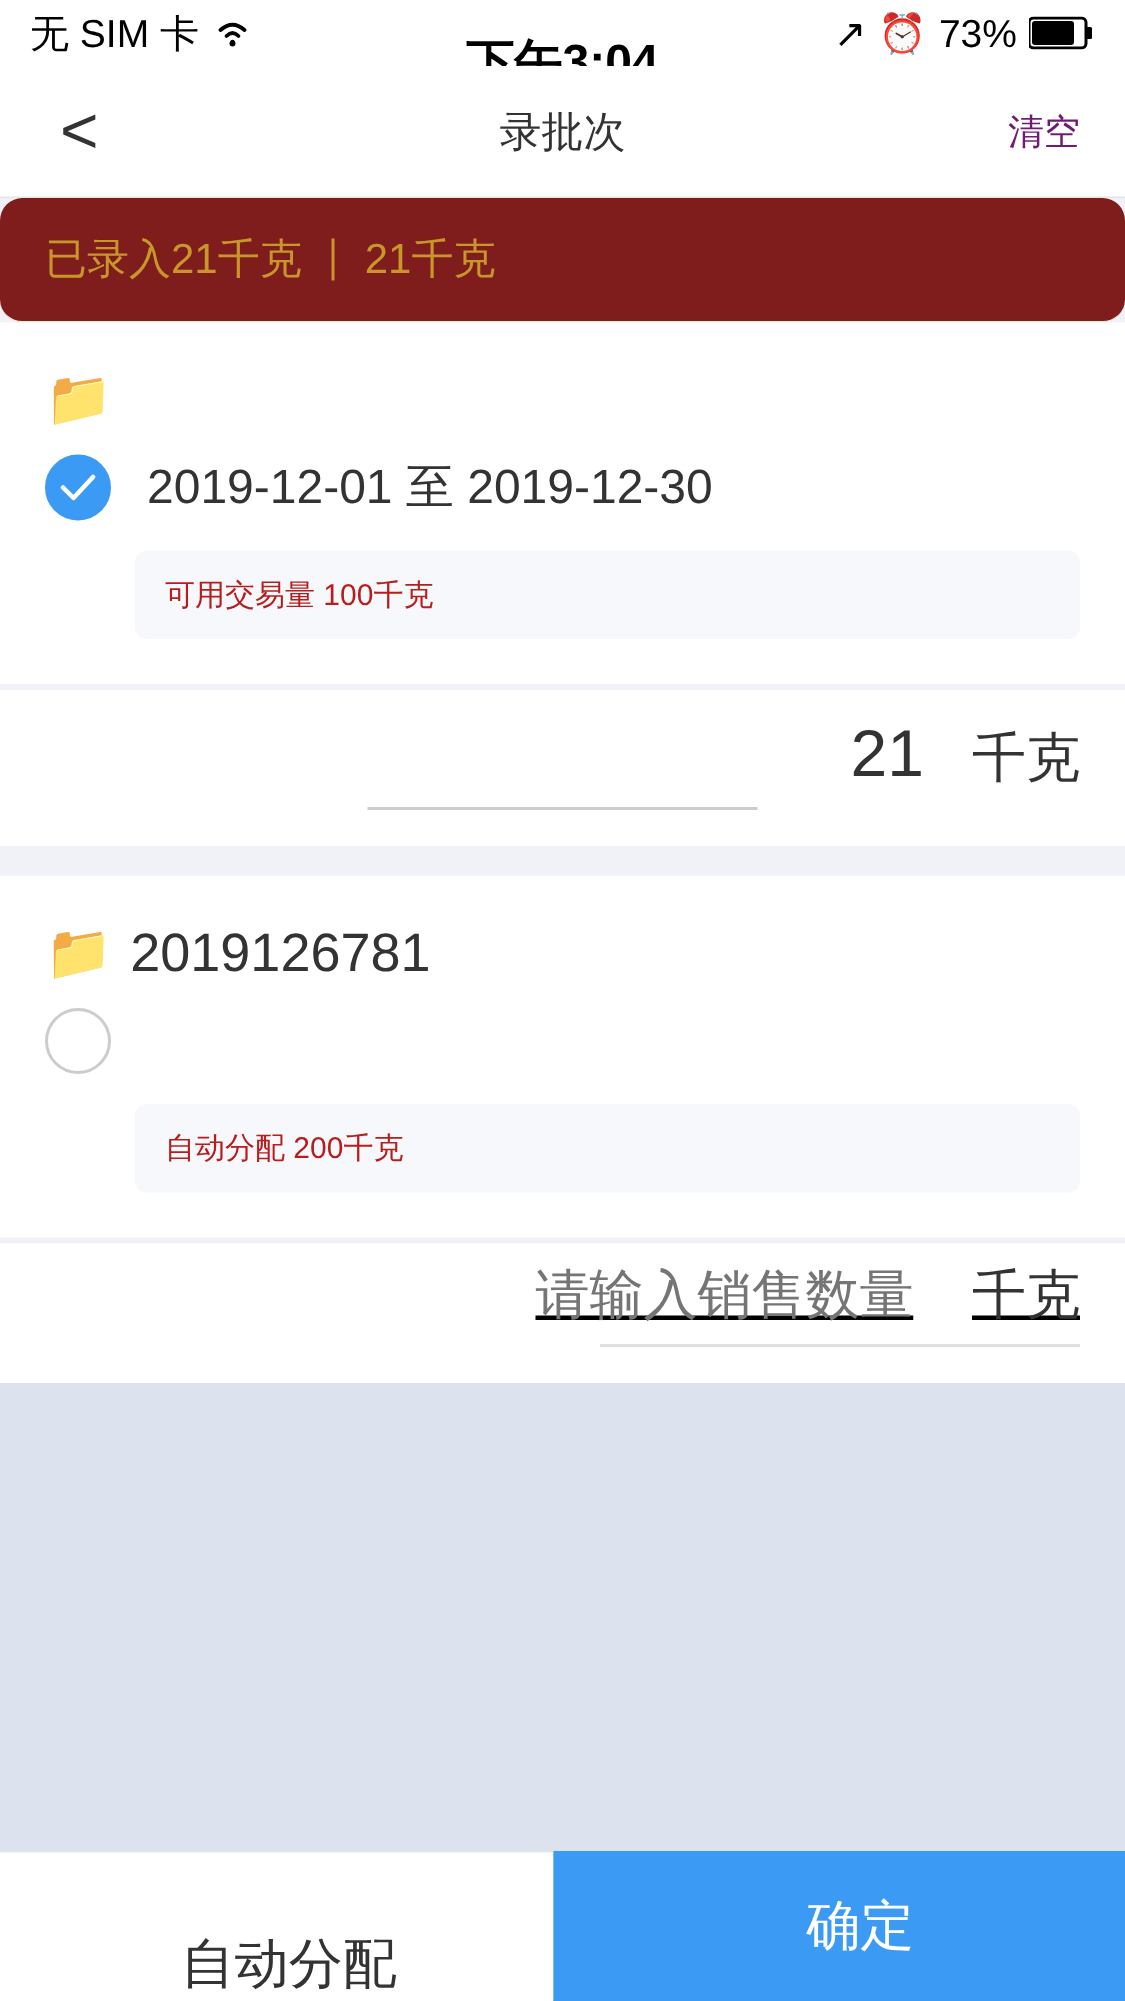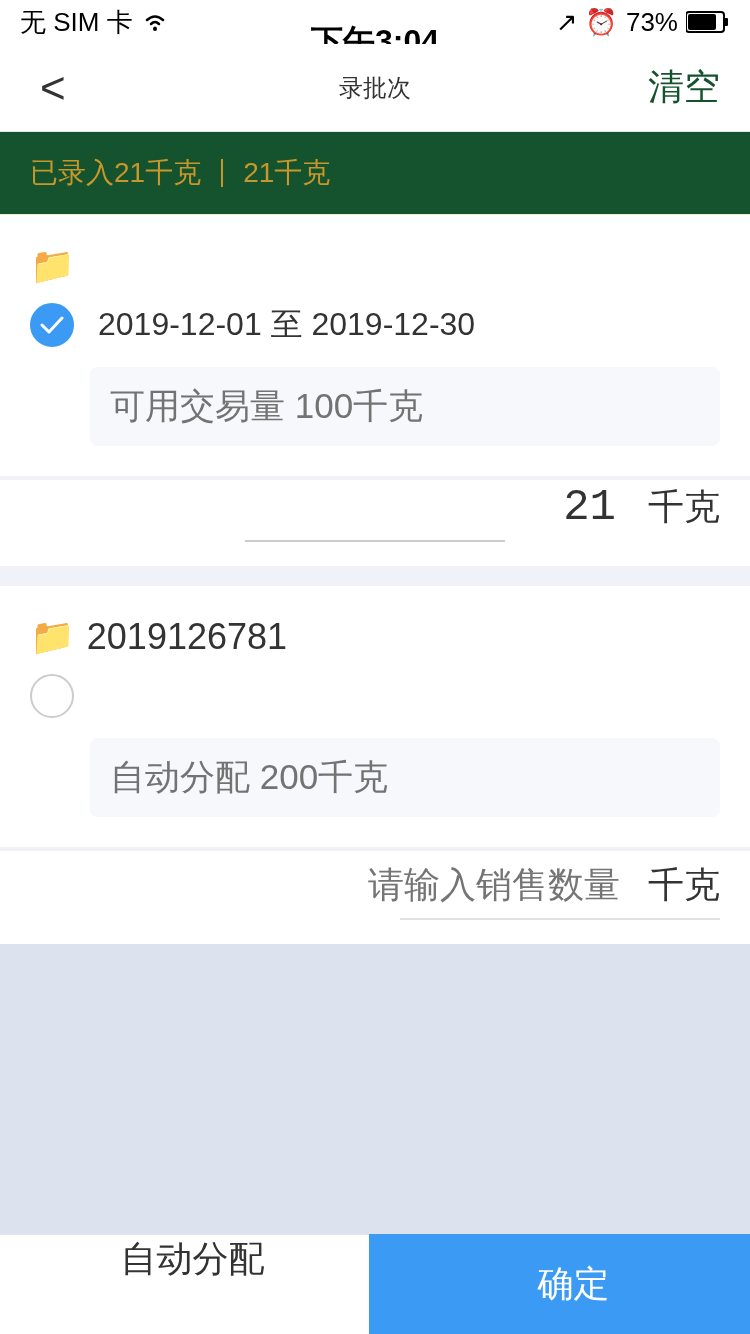--- a/index.html
+++ b/index.html
@@ -62,39 +62,40 @@
     .nav-back {
       font-size: 44px;
       color: #333;
       cursor: pointer;
       padding: 10px;
     }
     .nav-title {
       position: absolute;
       left: 50%;
       transform: translateX(-50%);
+      font-size: 28px;
+      font-weight: 500;
+      color: #333;
+    }
+    .nav-clear {
       font-size: 24px;
-      font-weight: 500;
-      color: #333;
-    }
-    .nav-clear {
-      font-size: 36px;
-      color: #14532d;
+      color: #701a75;
       cursor: pointer;
       text-align: center;
     }
 
     
     .info-banner {
-      background: #14532d;
+      background: #7f1d1d;
       padding: 22px 30px;
       display: flex;
       align-items: center;
       gap: 20px;
       border-bottom: 1px solid #f0e8d0;
+      border-radius: 15px;
     }
     .info-item {
       font-size: 28px;
       color: #c8962a;
     }
     .info-divider {
       width: 2px;
       height: 28px;
       background: #c8962a;
     }
@@ -144,22 +145,22 @@
       font-size: 28px;
     }
     .batch-date {
       font-size: 32px;
       color: #333;
     }
     .batch-availability {
       background: #f7f8fb;
       border-radius: 8px;
       padding: 16px 20px;
-      font-size: 35px;
-      color: #737373;
+      font-size: 20px;
+      color: #b91c1c;
       margin-left: 60px;
     }
     .quantity-value {
       font-size: 44px;
       color: #333;
       font-weight: 400;
     }
     .quantity-unit {
       font-size: 36px;
       color: #333;
@@ -206,21 +207,21 @@
       height: 100px;
       display: flex;
       position: fixed;
       bottom: 0;
       left: 0;
     }
     .footer-auto {
       flex: 1;
       background: #fff;
       display: flex;
-      align-items: flex-start;
+      align-items: flex-end;
       justify-content: center;
       font-size: 36px;
       color: #333;
       border-top: 1px solid #e5e5e5;
       cursor: pointer;
       padding-left: 16px;
     }
     .footer-confirm {
       flex: 1;
       background: #3b9af3;
@@ -291,21 +292,21 @@
       <div class="radio-circle checked">
         <svg width="24" height="18" viewBox="0 0 24 18">
             <path d="M2 9 L9 16 L22 2" stroke="#fff" stroke-width="3" fill="none" stroke-linecap="round" stroke-linejoin="round"></path>
           </svg>
       </div>
       <span class="batch-date">2019-12-01 至 2019-12-30</span>
     </div>
     <div class="batch-availability">可用交易量 100千克</div>
   </div>
 
-  <div style="background:#fff; padding: 2px 30px 0 30px; font-family: Liberation Mono, monospace;">
+  <div style="background:#fff; padding: 18px 30px 0 30px;">
     <div style="display:flex; justify-content:flex-end; align-items:baseline; gap:16px; padding-bottom:8px;">
       <span class="quantity-value">21</span>
       <span class="quantity-unit">千克</span>
     </div>
     <div style="display:flex; justify-content:center; padding-bottom:24px;">
       <div class="quantity-divider"></div>
     </div>
   </div>
 
   <div class="section-gap"></div>
@@ -315,21 +316,21 @@
       <span class="batch-icon">📁</span>
       <span class="batch-id">2019126781</span>
     </div>
     <div class="batch-date-row">
       <div class="radio-circle"></div>
     </div>
     <div class="batch-availability">自动分配 200千克</div>
   </div>
 
   <div style="background:#fff; padding: 10px 30px 0 30px;">
-    <div style="display:flex; justify-content:flex-end; align-items:baseline; gap:16px; padding-bottom:8px;">
+    <div style="display:flex; justify-content:flex-end; align-items:baseline; gap:27px; padding-bottom:8px;text-decoration:underline;">
       <input type="text" class="quantity-input" style="font-size: 36px; color: rgb(204, 204, 204); text-align: right; border: none; outline: none; background: transparent; flex: 1 1 0%;" placeholder="请输入销售数量">
       <span class="input-unit">千克</span>
     </div>
     <div style="display:flex; justify-content:flex-end; padding-bottom:24px;">
       <div class="input-divider"></div>
     </div>
   </div>
 
   <div class="bottom-area"></div>
 </div>

